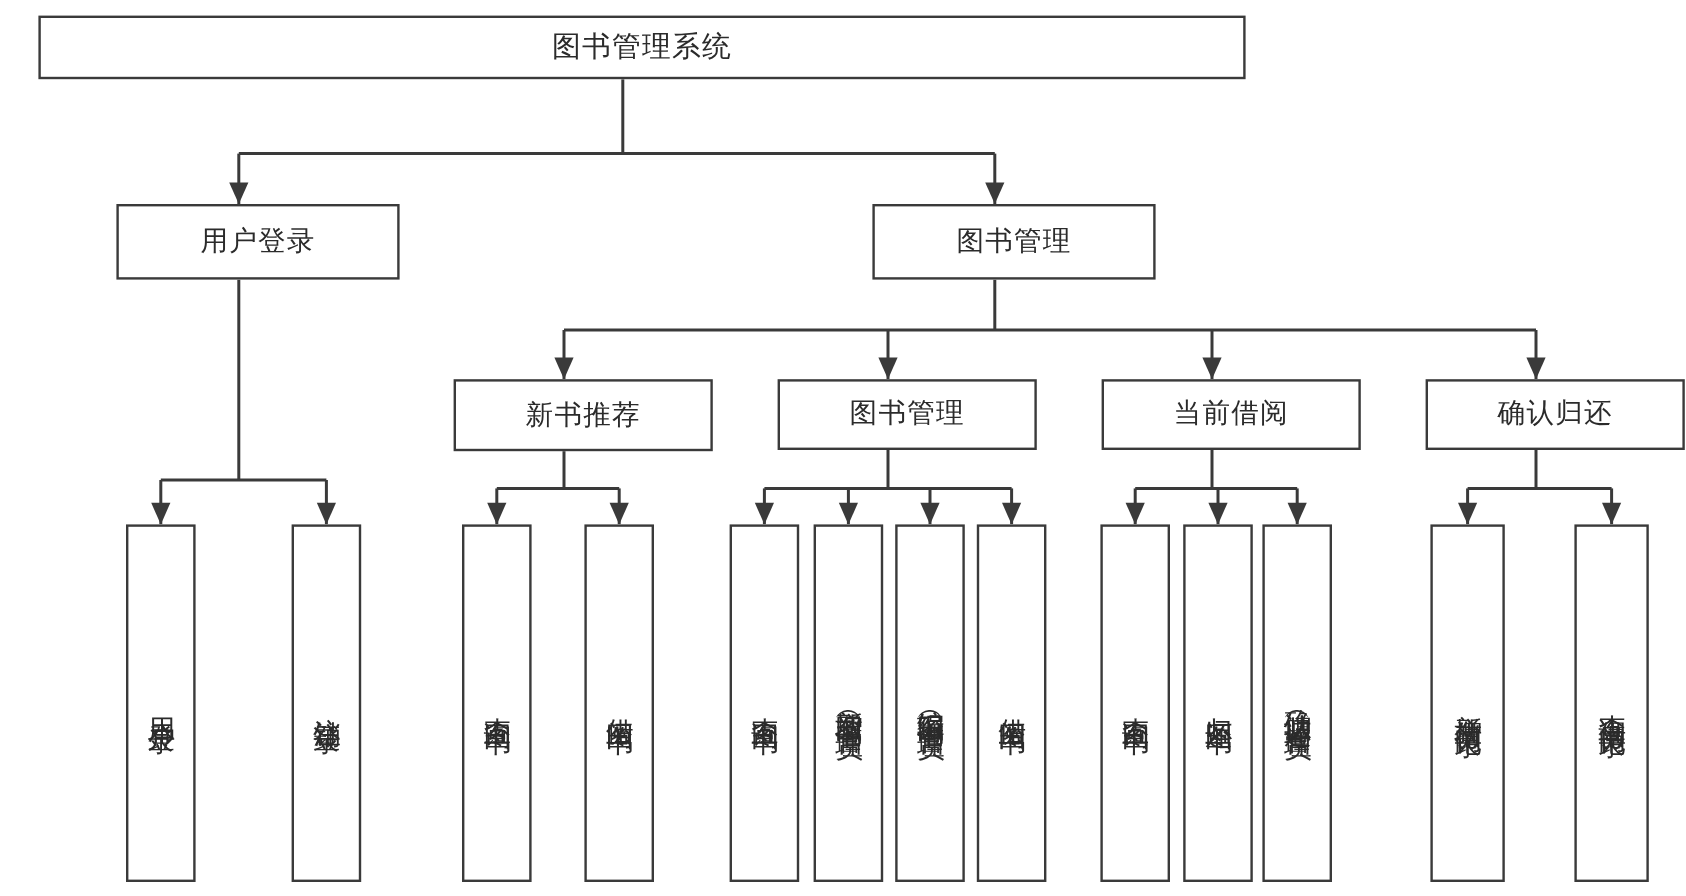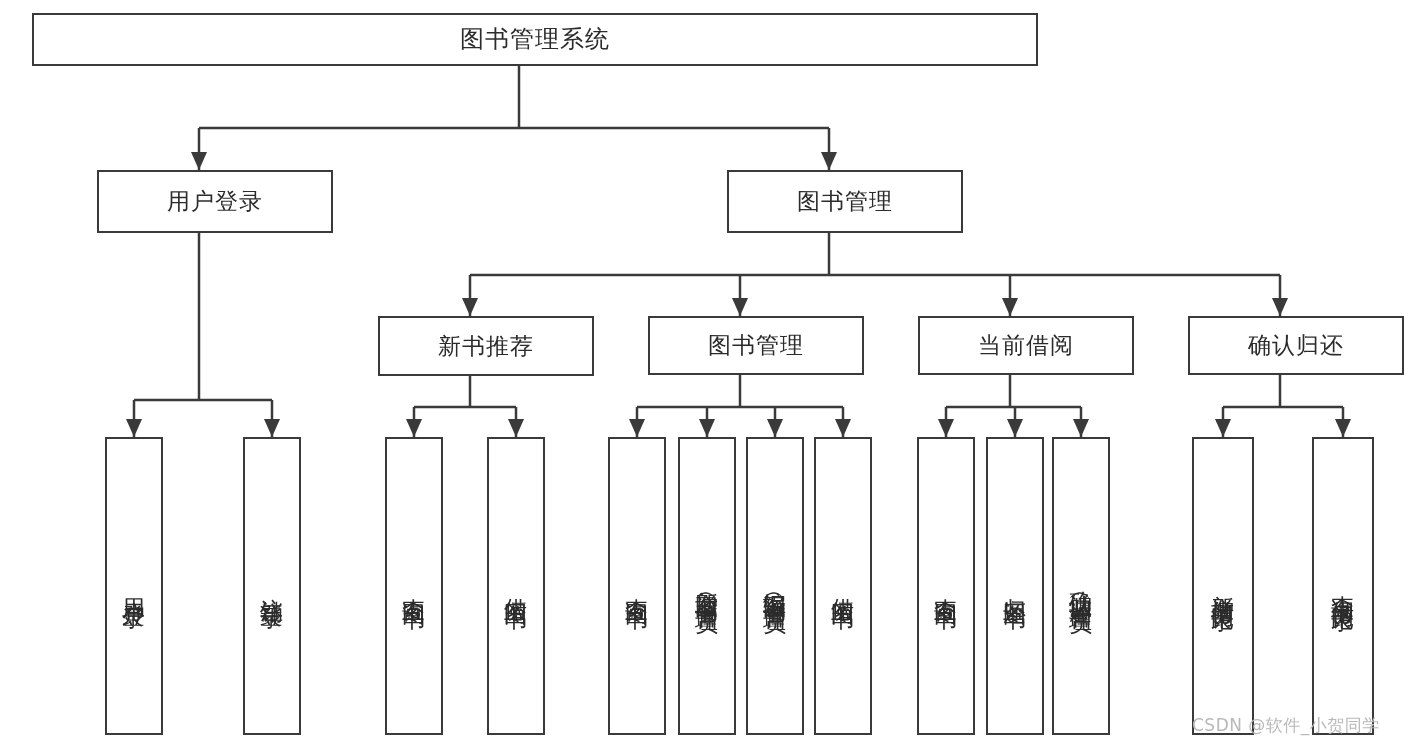--- a/index.html
+++ b/index.html
@@ -181,14 +181,13 @@
       <div class="node vert" style="left: 1052px; top: 437px; width: 58px; height: 298px;">
         <span class="label">确认归还（管理员）</span>
       </div>
       <div class="node vert" style="left: 1192px; top: 437px; width: 62px; height: 298px;">
         <span class="label">新增借阅记录</span>
       </div>
       <div class="node vert" style="left: 1312px; top: 437px; width: 62px; height: 298px;">
         <span class="label">查询借阅记录</span>
       </div>
     </div>
-  <div class="watermark" style="left:1192px; top:714px;">CSDN @软件_小贺同学</div>
 </div>
 
 </body></html>

